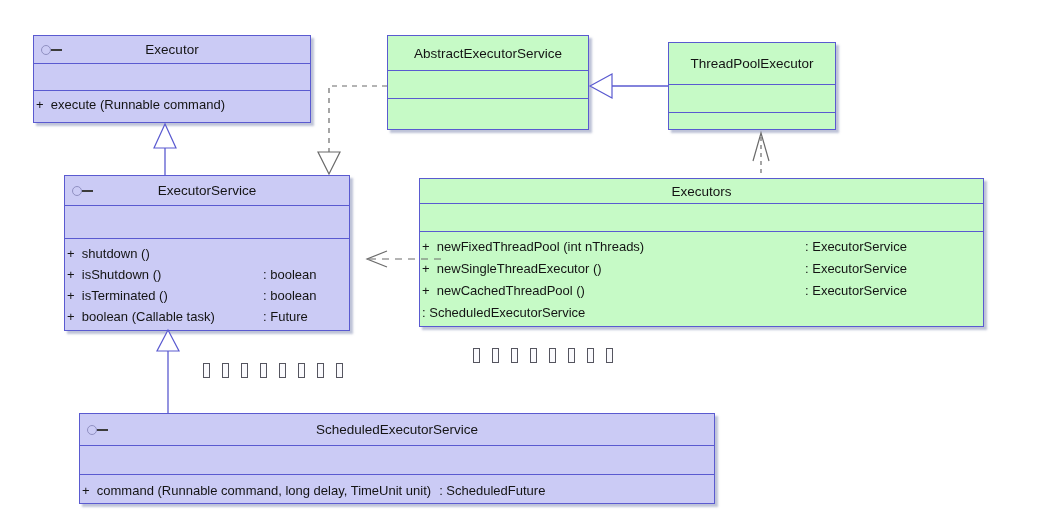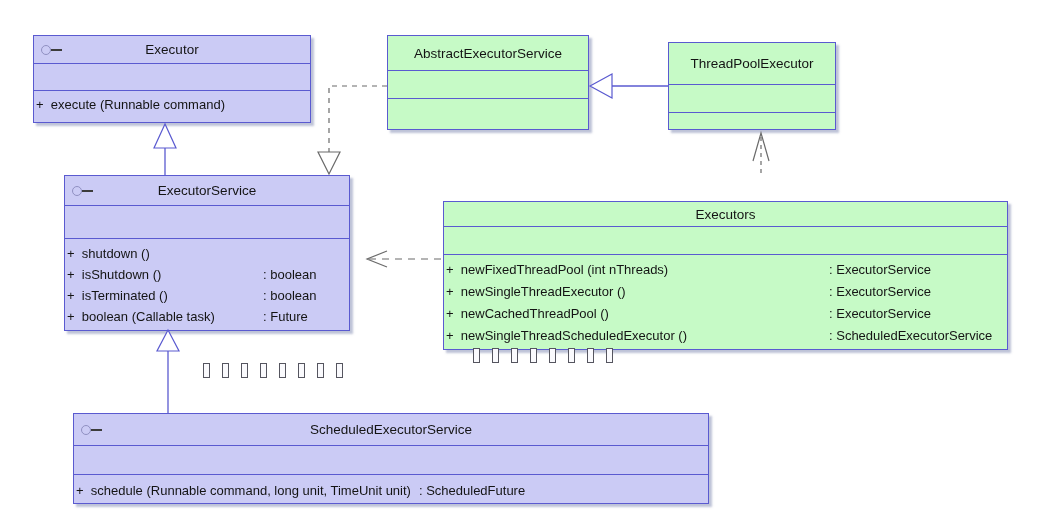--- a/index.html
+++ b/index.html
@@ -109,57 +109,56 @@
         <span class="sig es-sig">+  isTerminated ()</span>
         <span class="ret">: boolean</span>
       </div>
       <div class="mrow">
         <span class="sig es-sig">+  boolean (Callable task)</span>
         <span class="ret">: Future</span>
       </div>
     </div>
   </div>
 
-  <div class="uml-class c-green" style="left:443px; top:178px; width:565px; height:149px;margin-top:23px;">
+  <div class="uml-class c-green" style="left:419px; top:178px; width:565px; height:149px;">
     <div class="title-bar" style="height:25px;">
       <span>Executors</span>
     </div>
     <div class="attrs" style="height:28px;"></div>
     <div class="methods rows-22">
       <div class="mrow">
         <span class="sig exs-sig">+  newFixedThreadPool (int nThreads)</span>
         <span class="ret">: ExecutorService</span>
       </div>
       <div class="mrow">
         <span class="sig exs-sig">+  newSingleThreadExecutor ()</span>
         <span class="ret">: ExecutorService</span>
       </div>
       <div class="mrow">
         <span class="sig exs-sig">+  newCachedThreadPool ()</span>
         <span class="ret">: ExecutorService</span>
       </div>
       <div class="mrow">
-        <span class="sig exs-sig">+  newSingleThreadScheduledExecutor ()</span>
         <span class="ret">: ScheduledExecutorService</span>
       </div>
     </div>
   </div>
 
-  <div class="uml-class c-purple" style="left:73px; top:413px; width:636px; height:91px;">
+  <div class="uml-class c-purple" style="left:79px; top:413px; width:636px; height:91px;">
     <div class="title-bar" style="height:32px;">
       <span class="iface-icon">
           <span class="circ"></span>
           <span class="dash"></span>
         </span>
       <span>ScheduledExecutorService</span>
     </div>
     <div class="attrs" style="height:29px;"></div>
     <div class="methods row-single">
       <div class="mrow">
-        <span class="sig ses-sig">+  schedule (Runnable command, long unit, TimeUnit unit)</span>
+        <span class="sig ses-sig">+  command (Runnable command, long delay, TimeUnit unit)</span>
         <span class="ret">: ScheduledFuture</span>
       </div>
     </div>
   </div>
 
   <div class="handles-row" style="left:203px; top:363px;">
     <span class="handle"></span>
       <span class="handle"></span>
       <span class="handle"></span>
       <span class="handle"></span>

